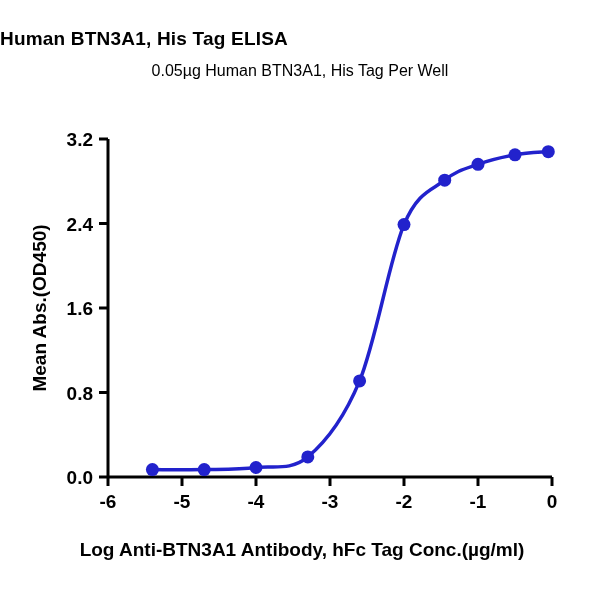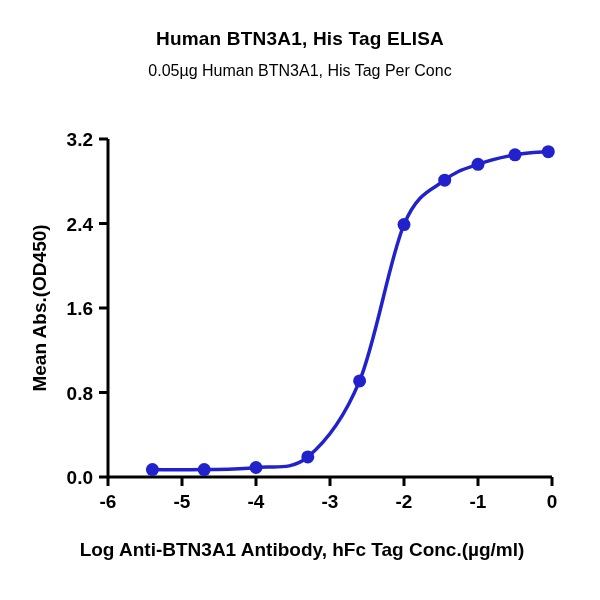--- a/index.html
+++ b/index.html
@@ -17,21 +17,21 @@
   #page {
     position: relative;
     width: 600px;
     height: 600px;
   }
   #chart-title {
     position: absolute;
     top: 28px;
     left: 0;
     width: 600px;
-    text-align: center;
+    text-align: left;
     font-size: 19px;
     font-weight: bold;
     letter-spacing: 0.2px;
   }
   #chart-subtitle {
     position: absolute;
     top: 62px;
     left: 0;
     width: 600px;
     text-align: center;
@@ -46,21 +46,21 @@
   .axis-title {
     font-weight: bold;
   }
 </style>
 </head>
 <body>
 
 <div id="page">
 
   <div id="chart-title">Human BTN3A1, His Tag ELISA</div>
-  <div id="chart-subtitle">0.05µg Human BTN3A1, His Tag Per Conc</div>
+  <div id="chart-subtitle">0.05µg Human BTN3A1, His Tag Per Well</div>
 
   <svg id="plot-svg" width="600" height="600" viewBox="0 0 600 600">
 
     <line x1="108" y1="139" x2="108" y2="477" stroke="#000000" stroke-width="3"></line>
     <line x1="108" y1="477" x2="552" y2="477" stroke="#000000" stroke-width="3"></line>
 
     <g>
       <line x1="108" y1="477" x2="99" y2="477" stroke="#000000" stroke-width="3"></line>
       <line x1="108" y1="392.5" x2="99" y2="392.5" stroke="#000000" stroke-width="3"></line>
       <line x1="108" y1="308" x2="99" y2="308" stroke="#000000" stroke-width="3"></line>

